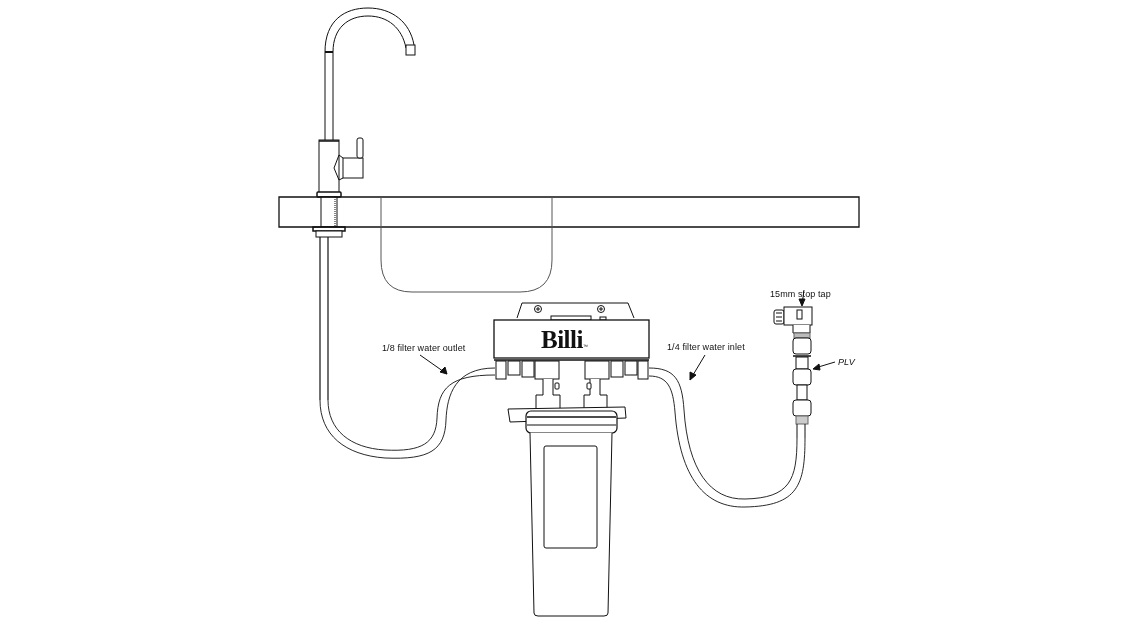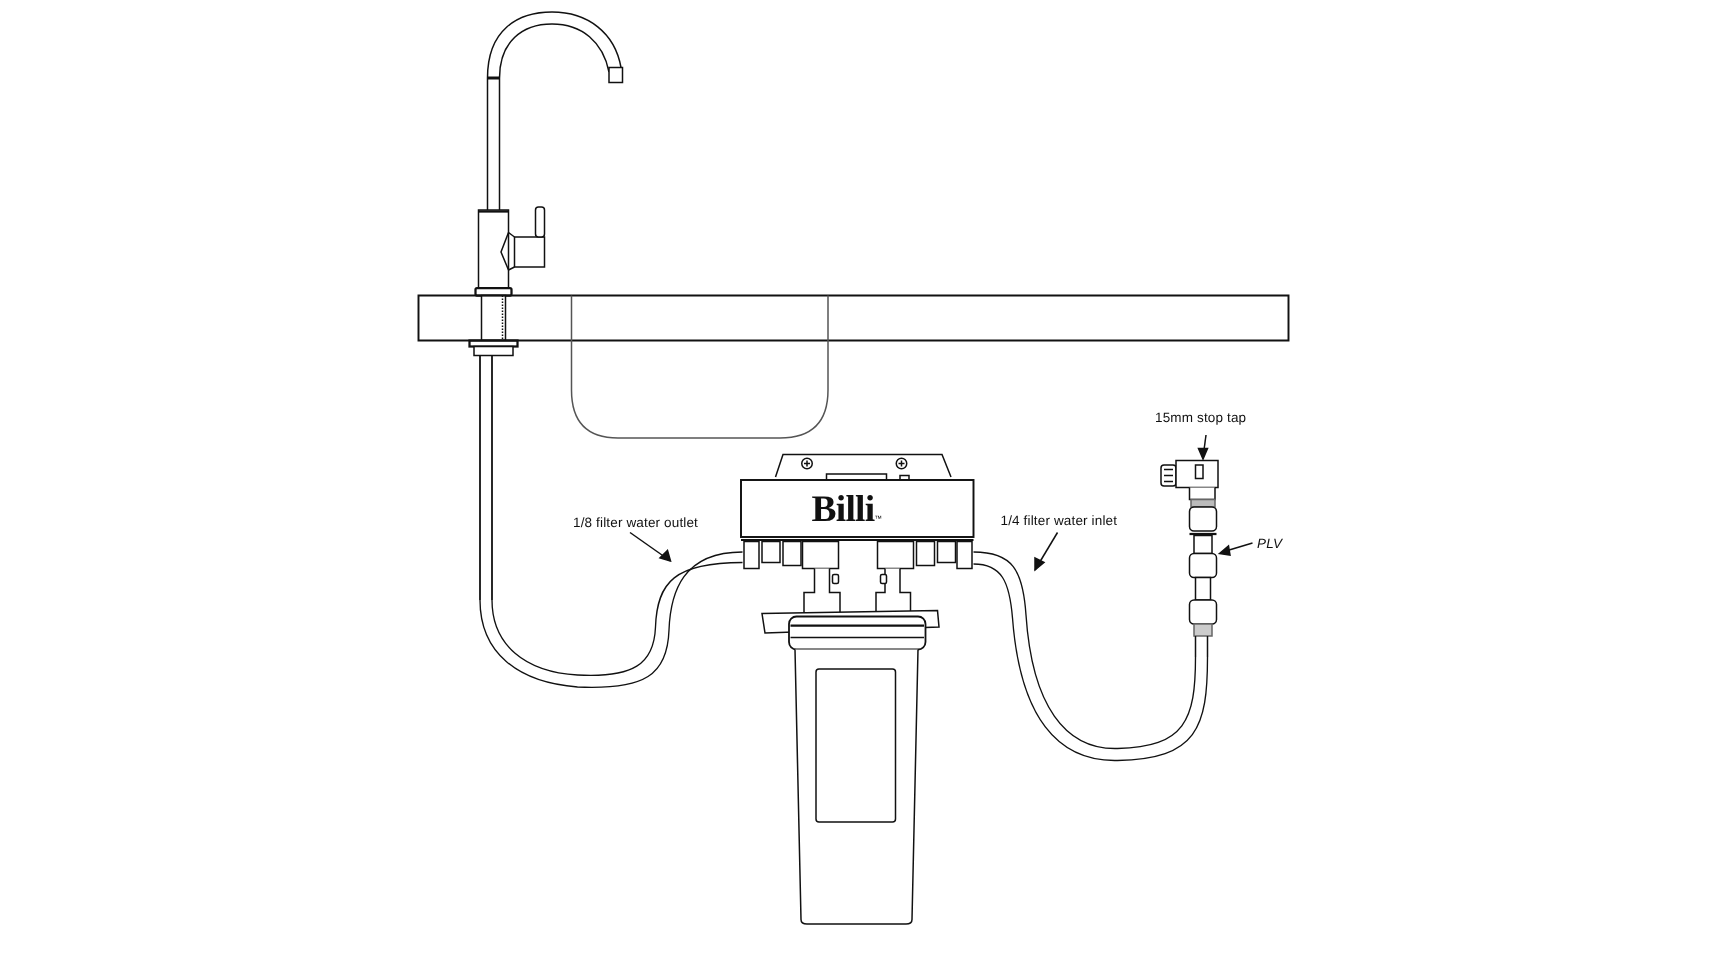--- a/index.html
+++ b/index.html
@@ -122,18 +122,18 @@
       <path d="M804 290 L802 305"></path>
       <path d="M802 306 L799 299 L805 299 Z" fill="#111"></path>
       <path d="M835 362 L815 368"></path>
       <path d="M813 369 L819 364 L820 370 Z" fill="#111"></path>
     </g>
   </g>
 </svg>
 
 <div class="label" style="left:382px; top:343px;">1/8 filter water outlet</div>
 <div class="label" style="left:667px; top:342px;">1/4 filter water inlet</div>
-<div class="label" style="left:770px; top:273px;">15mm stop tap</div>
+<div class="label" style="left:770px; top:289px;">15mm stop tap</div>
 <div class="label" style="left:838px; top:357px;font-style:italic;">PLV</div>
 
 <div class="brand" style="position:absolute; left:541px; top:326px; font-size:25px; color:#111; letter-spacing:-0.5px;">
   <span>Billi</span><span style="font-size:5px; font-family:'Liberation Sans', sans-serif; font-weight:normal;">™</span>
 </div>
 
 </body></html>

